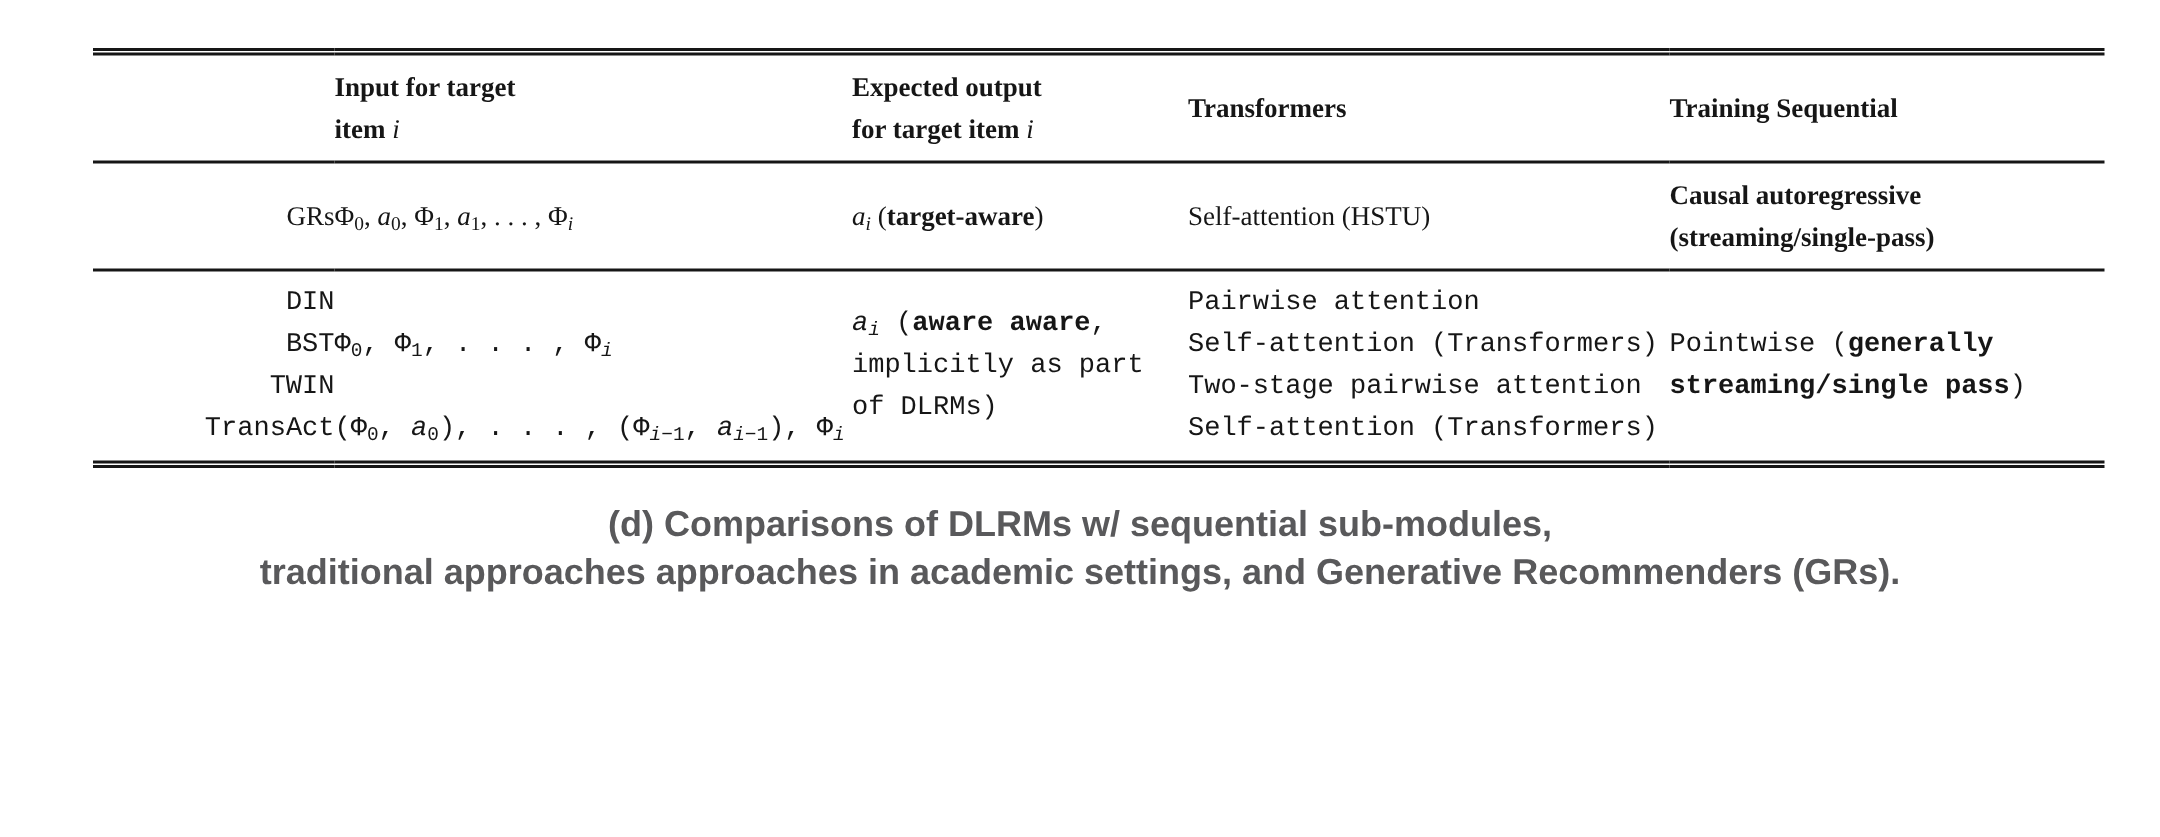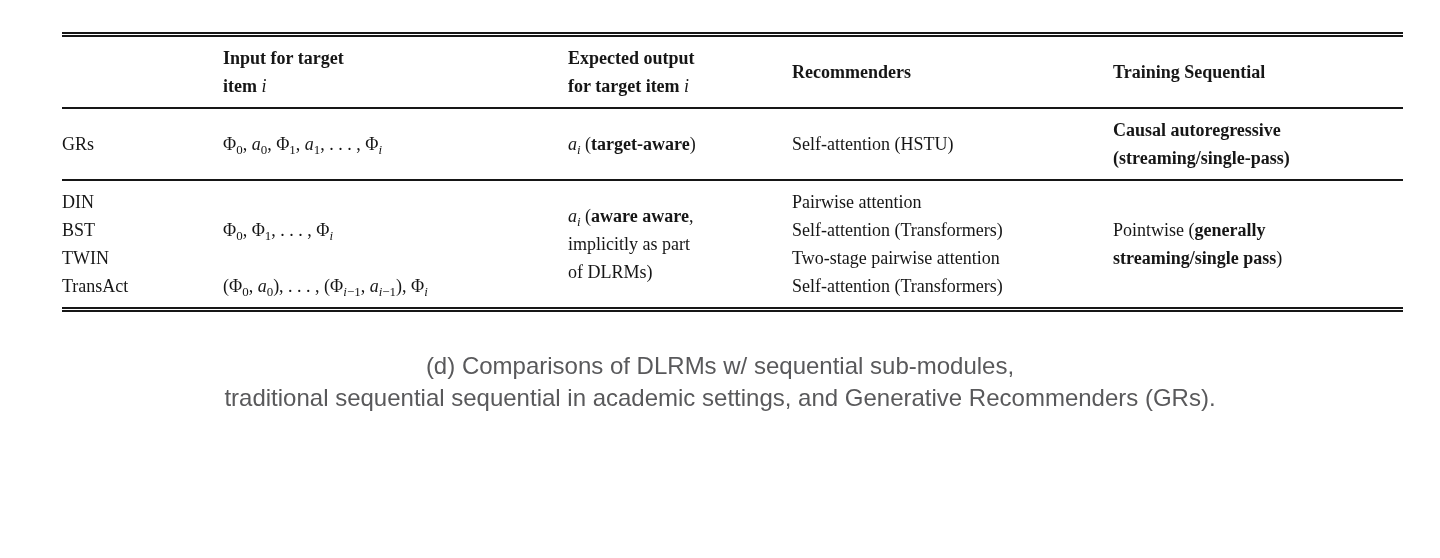--- a/index.html
+++ b/index.html
@@ -23,78 +23,80 @@
     line-height: 28px;
   }
   th, td {
     vertical-align: middle;
     text-align: left;
     padding: 7px 0;
     font-weight: normal;
     overflow: hidden;
   }
   th:first-child, td:first-child {
-    text-align: left;
+    text-align: right;
   }
   thead th {
     font-weight: bold;
   }
   thead th i {
     font-weight: normal;
   }
   thead tr {
     border-top: 5px double #161616;
     border-bottom: 2px solid #161616;
   }
   tbody tr {
     border-bottom: 2px solid #161616;
   }
   tbody tr:last-child {
     border-bottom: 5px double #161616;
+    font-family: Liberation Mono, monospace;
   }
   tr.tight td {
     padding: 2px 0;
   }
   sub {
     font-size: 72%;
     line-height: 0;
     vertical-align: -0.28em;
   }
   sup {
     font-size: 70%;
     line-height: 0;
     vertical-align: 0.5em;
     color: #00008b;
   }
   .caption {
-    margin-top: 38px;
+    margin-top: 22px;
     text-align: center;
     font-family: "Liberation Sans", "DejaVu Sans", sans-serif;
     font-size: 24px;
     line-height: 32px;
     color: #59595b;
+    font-weight: bold;
   }
 </style>
 </head>
 <body>
 
 <table class="fig-table">
   <colgroup>
     <col style="width:161px">
     <col style="width:345px">
     <col style="width:224px">
     <col style="width:321px">
     <col style="width:290px">
   </colgroup>
   <thead>
     <tr>
       <th></th>
       <th>Input for target<br>item <i>i</i></th>
       <th>Expected output<br>for target item <i>i</i></th>
-      <th>Recommenders</th>
+      <th>Transformers</th>
       <th>Training Sequential</th>
     </tr>
   </thead>
   <tbody>
     <tr>
       <td>GRs</td>
       <td>Φ<sub>0</sub>, <i>a</i><sub>0</sub>, Φ<sub>1</sub>, <i>a</i><sub>1</sub>, . . . , Φ<sub><i>i</i></sub></td>
       <td><i>a</i><sub><i>i</i></sub> (<b>target-aware</b>)</td>
       <td>Self-attention (HSTU)</td>
       <td><b>Causal autoregressive<br>(streaming/single-pass)</b></td>
@@ -104,14 +106,14 @@
       <td><br>Φ<sub>0</sub>, Φ<sub>1</sub>, . . . , Φ<sub><i>i</i></sub><br><br>(Φ<sub>0</sub>, <i>a</i><sub>0</sub>), . . . , (Φ<sub><i>i</i>−1</sub>, <i>a</i><sub><i>i</i>−1</sub>), Φ<sub><i>i</i></sub></td>
       <td><i>a</i><sub><i>i</i></sub> (<b>aware aware</b>,<br>implicitly as part<br>of DLRMs)</td>
       <td>Pairwise attention<br>Self-attention (Transformers)<br>Two-stage pairwise attention<br>Self-attention (Transformers)</td>
       <td>Pointwise (<b>generally<br>streaming/single pass</b>)</td>
     </tr>
   </tbody>
 </table>
 
 <div class="caption">
   <div>(d) Comparisons of DLRMs w/ sequential sub-modules,</div>
-  <div>traditional sequential sequential in academic settings, and Generative Recommenders (GRs).</div>
+  <div>traditional approaches approaches in academic settings, and Generative Recommenders (GRs).</div>
 </div>
 
 </body></html>

